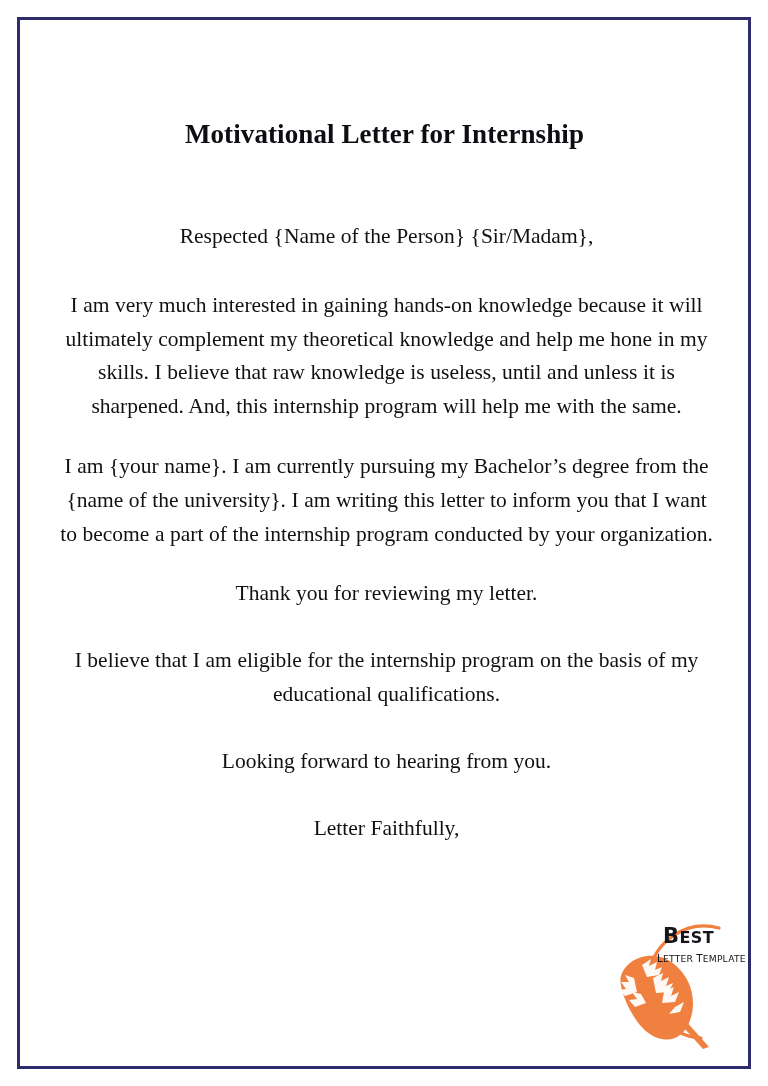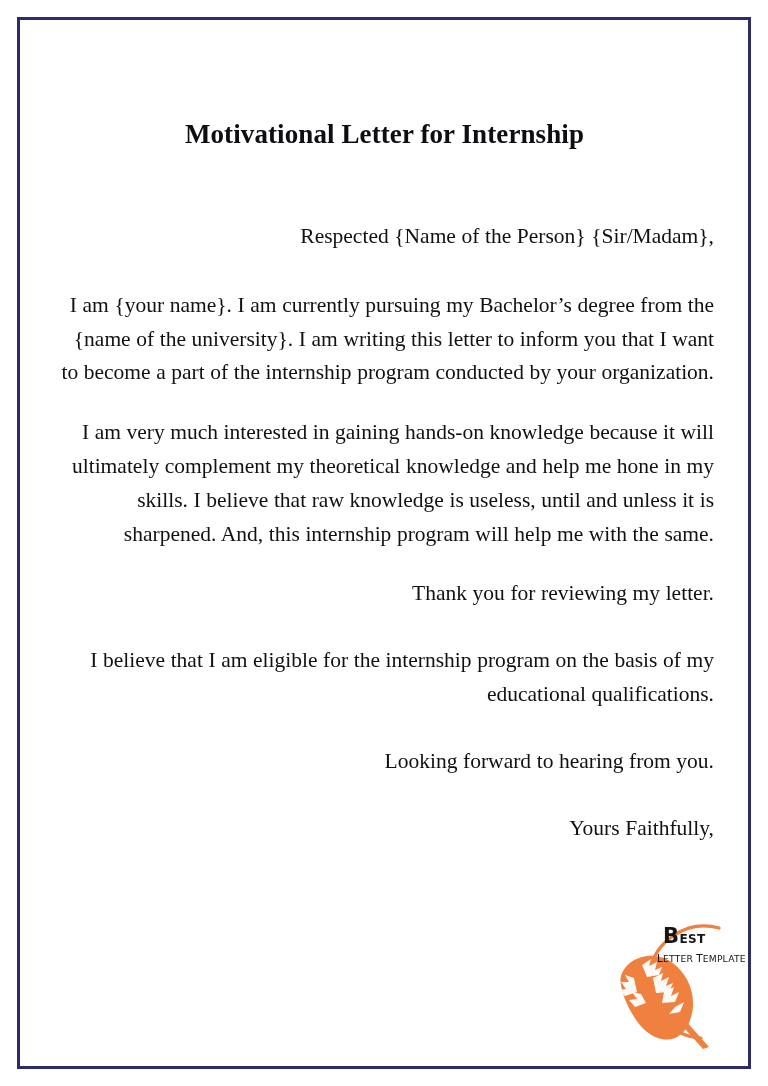--- a/index.html
+++ b/index.html
@@ -64,21 +64,21 @@
     left: 59px;
     top: 220px;
     width: 655px;
   }
 
   .para {
     font-size: 21.5px;
     line-height: 33.8px;
     margin: 0 0 26px 0;
     color: #111114;
-    text-align: right;
+    text-align: center;
     word-spacing: 0.2px;
   }
   .para:last-child { margin-bottom: 0; }
 
   .para.salutation { margin-bottom: 35px; }
   .para.gap-sm { margin-bottom: 33px; }
 
   
   #logo {
     position: absolute;
@@ -93,21 +93,21 @@
     position: absolute;
     left: 62px;
     top: 18px;
     font-family: "DejaVu Sans", sans-serif;
     font-weight: bold;
     color: #15151a;
     letter-spacing: 0.4px;
     line-height: 1;
   }
   .logo-word .cap { font-size: 21px; }
-  .logo-word .rest { font-size: 12px; }
+  .logo-word .rest { font-size: 16px; }
 
   .logo-sub {
     position: absolute;
     left: 56px;
     top: 45px;
     font-family: "DejaVu Sans", sans-serif;
     font-weight: normal;
     font-size: 9.2px;
     letter-spacing: 0.2px;
     color: #15151a;
@@ -124,31 +124,31 @@
   <div id="page-border"></div>
 
   <div id="letter">
 
     <h1 id="letter-title">Motivational Letter for Internship</h1>
 
     <div id="letter-content">
 
       <p class="para salutation">Respected {Name of the Person} {Sir/Madam},</p>
 
+      <p class="para">I am very much interested in gaining hands-on knowledge because it will ultimately complement my theoretical knowledge and help me hone in my skills. I believe that raw knowledge is useless, until and unless it is sharpened. And, this internship program will help me with the same.</p>
+
       <p class="para">I am {your name}. I am currently pursuing my Bachelor’s degree from the {name of the university}. I am writing this letter to inform you that I want to become a part of the internship program conducted by your organization.</p>
-
-      <p class="para">I am very much interested in gaining hands-on knowledge because it will ultimately complement my theoretical knowledge and help me hone in my skills. I believe that raw knowledge is useless, until and unless it is sharpened. And, this internship program will help me with the same.</p>
 
       <p class="para gap-sm">Thank you for reviewing my letter.</p>
 
       <p class="para gap-sm">I believe that I am eligible for the internship program on the basis of my educational qualifications.</p>
 
       <p class="para gap-sm">Looking forward to hearing from you.</p>
 
-      <p class="para gap-sm">Yours Faithfully,</p>
+      <p class="para gap-sm">Letter Faithfully,</p>
 
 
     </div>
   </div>
 
   <div id="logo">
 
     <svg viewBox="0 0 150 152" xmlns="http://www.w3.org/2000/svg">
 
       <path d="M 118 20

